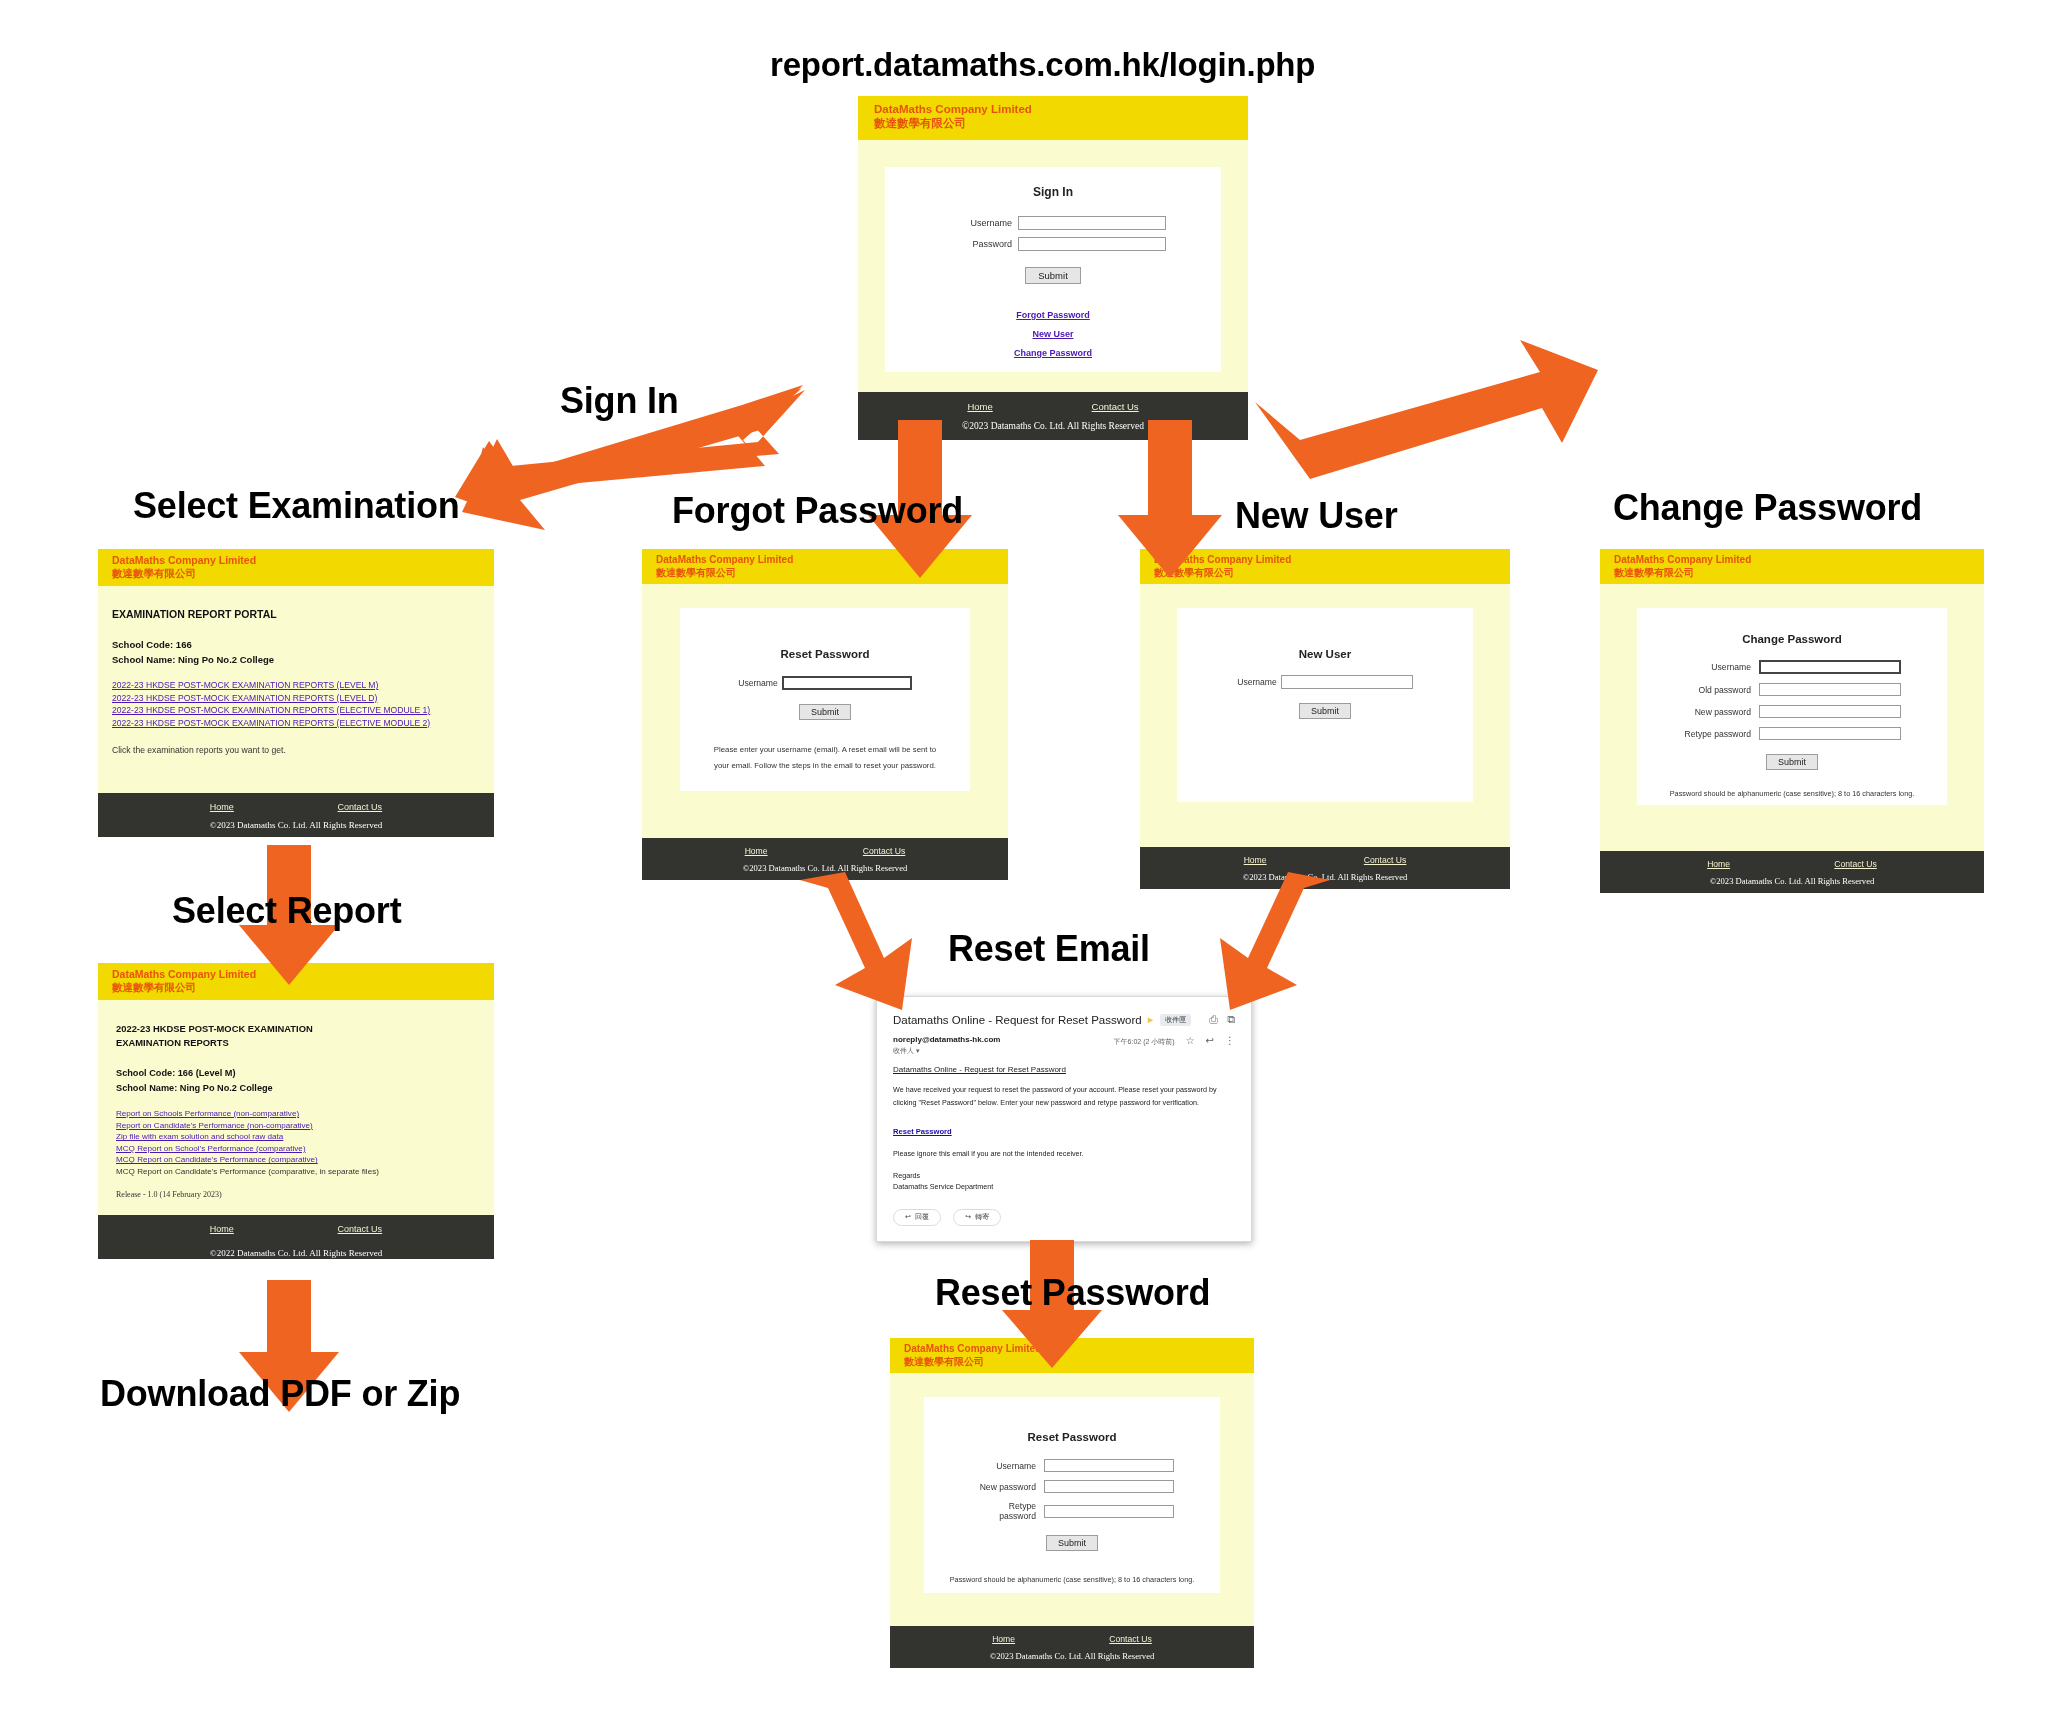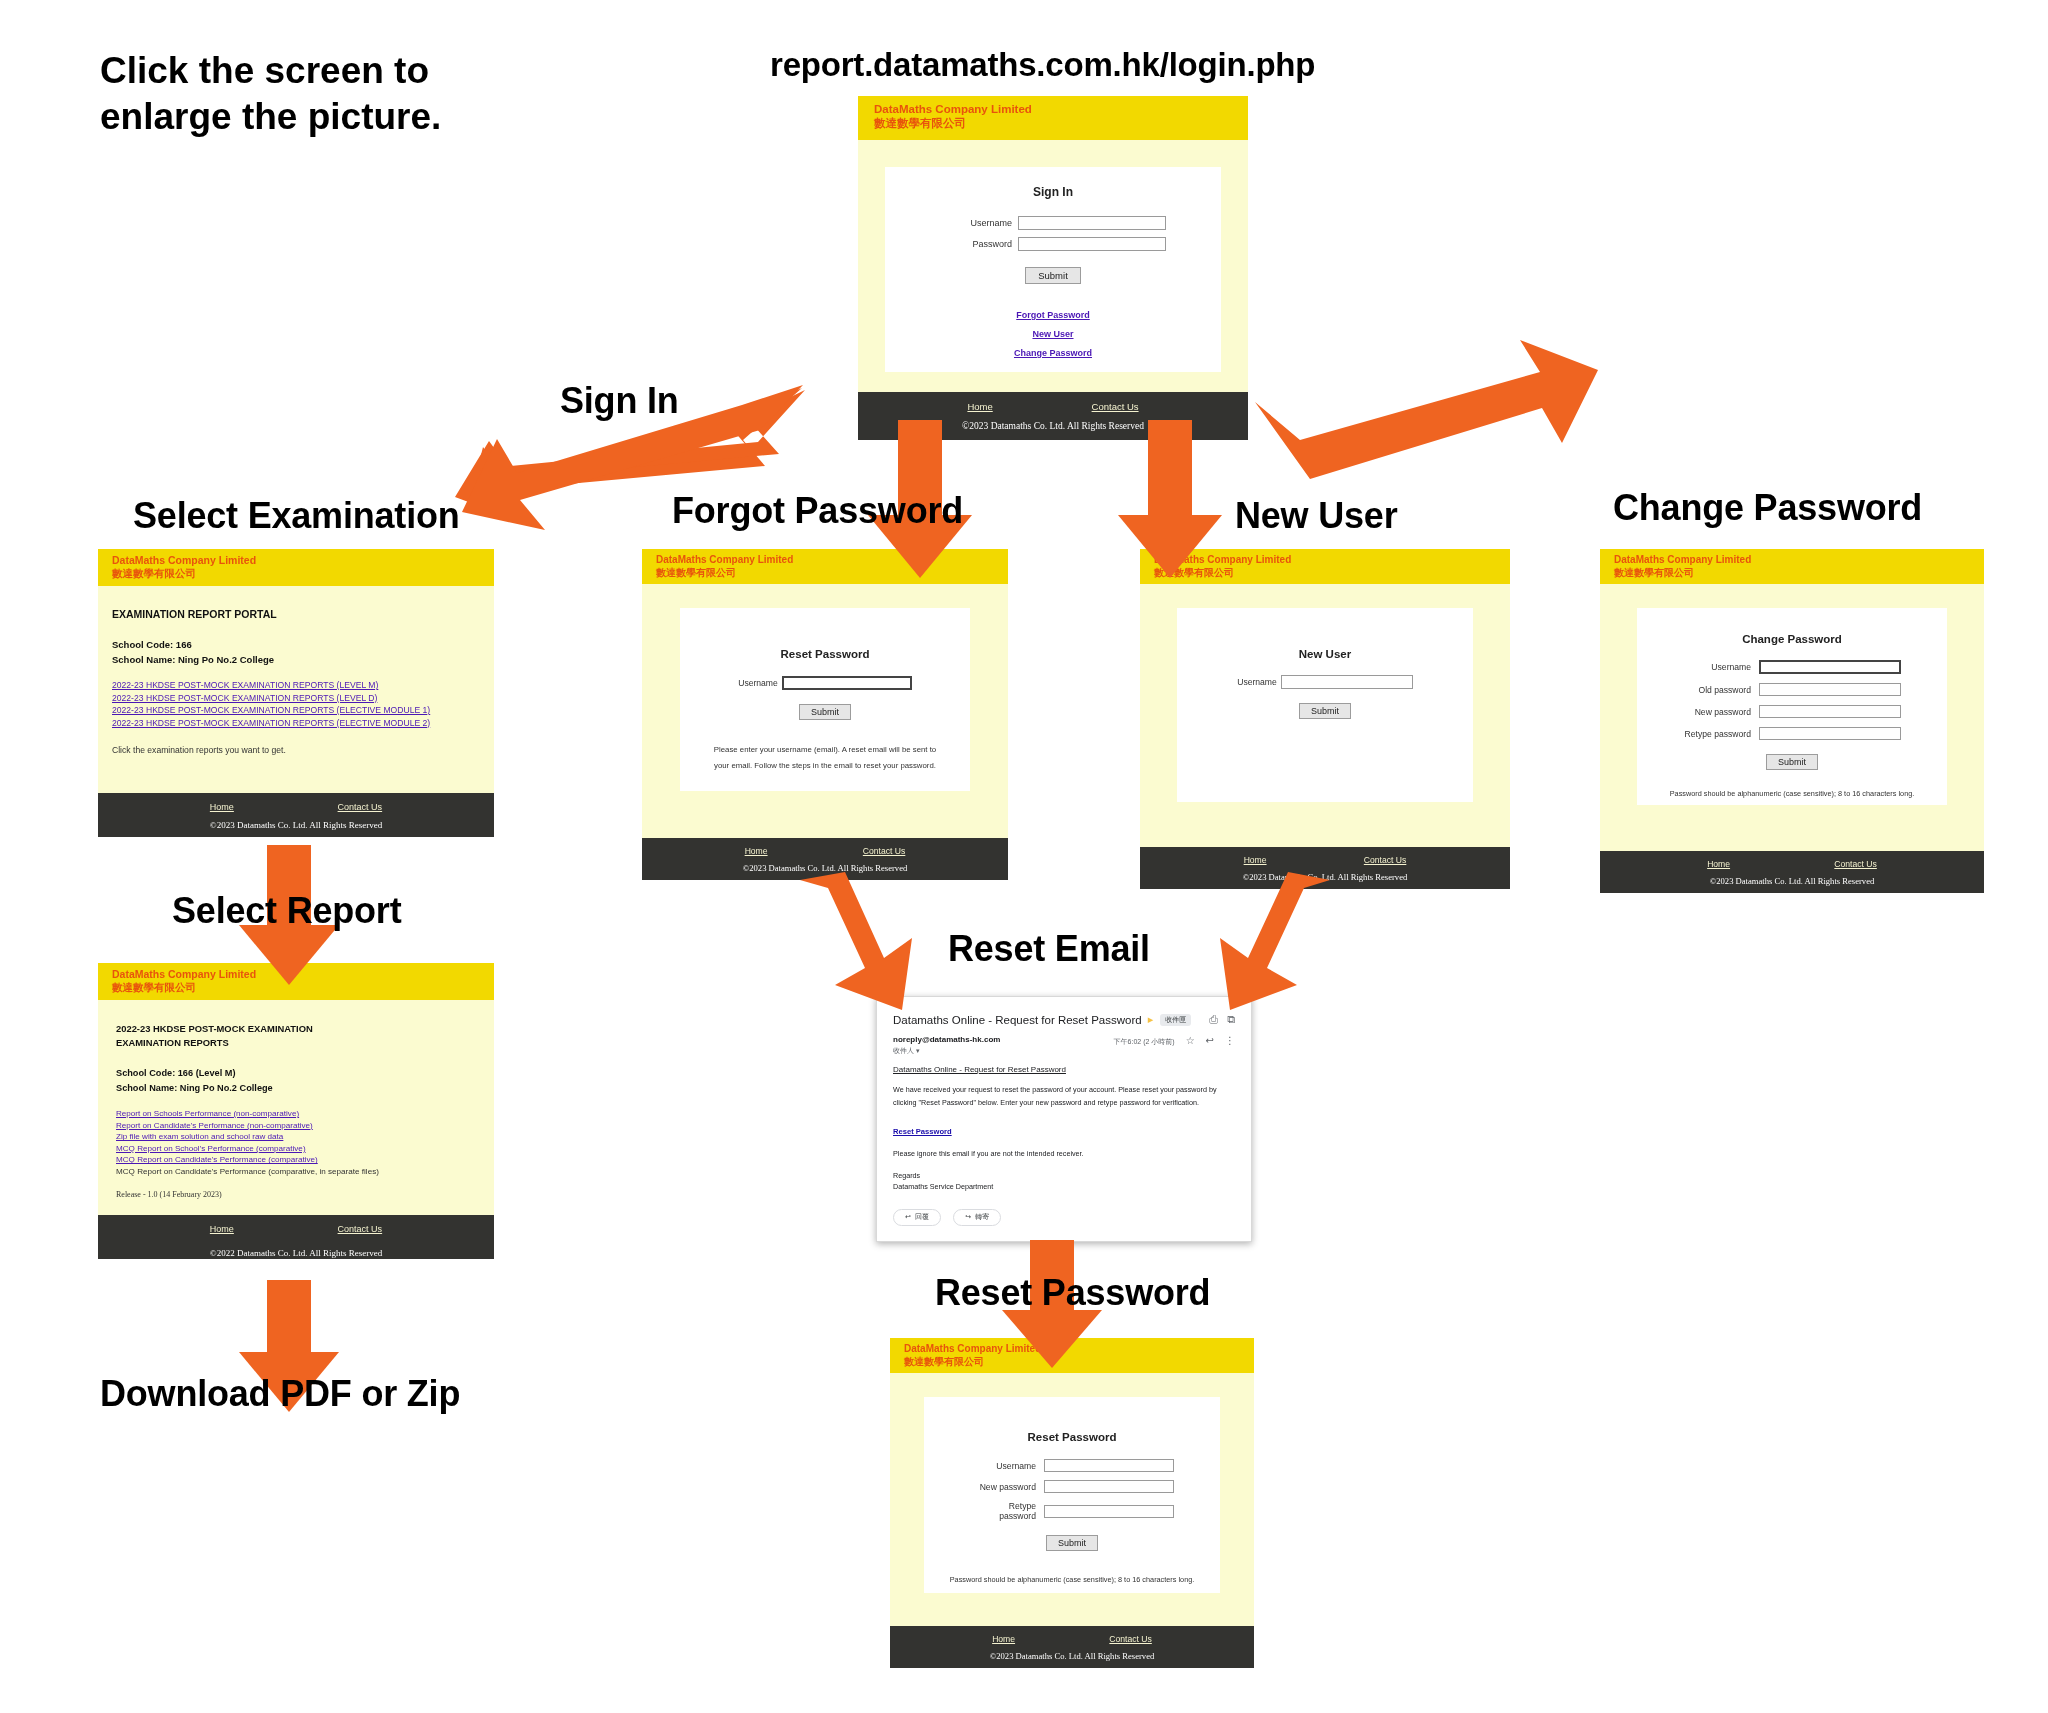--- a/index.html
+++ b/index.html
@@ -122,30 +122,26 @@
     <g>
       <polygon points="1330,880 1288,872 1248,958 1220,938 1230,1010 1297,985 1267,968 1304,888" fill="#ef6421"></polygon>
     </g>
 
     <g>
       <rect x="1030" y="1240" width="44" height="80" fill="#ef6421"></rect>
       <polygon points="1002,1310 1102,1310 1052,1368" fill="#ef6421"></polygon>
     </g>
   </svg>
 
-  <div class="note" style="left:100px;top:48px;">
-    <div>Click the screen to</div>
-    <div>enlarge the picture.</div>
-  </div>
 
   <div class="flow-label" style="left:770px;top:46px;font-size:33px;">report.datamaths.com.hk/login.php</div>
 
   <div class="flow-label" style="left:560px;top:380px;font-size:36px;">Sign In</div>
 
-  <div class="flow-label" style="left:133px;top:495px;font-size:36px;">Select Examination</div>
+  <div class="flow-label" style="left:133px;top:485px;font-size:36px;">Select Examination</div>
 
   <div class="flow-label" style="left:672px;top:490px;font-size:36px;">Forgot Password</div>
 
   <div class="flow-label" style="left:1235px;top:495px;font-size:36px;">New User</div>
 
   <div class="flow-label" style="left:1613px;top:487px;font-size:36px;">Change Password</div>
 
   <div class="flow-label" style="left:172px;top:890px;font-size:36px;">Select Report</div>
 
   <div class="flow-label" style="left:948px;top:928px;font-size:36px;">Reset Email</div>

